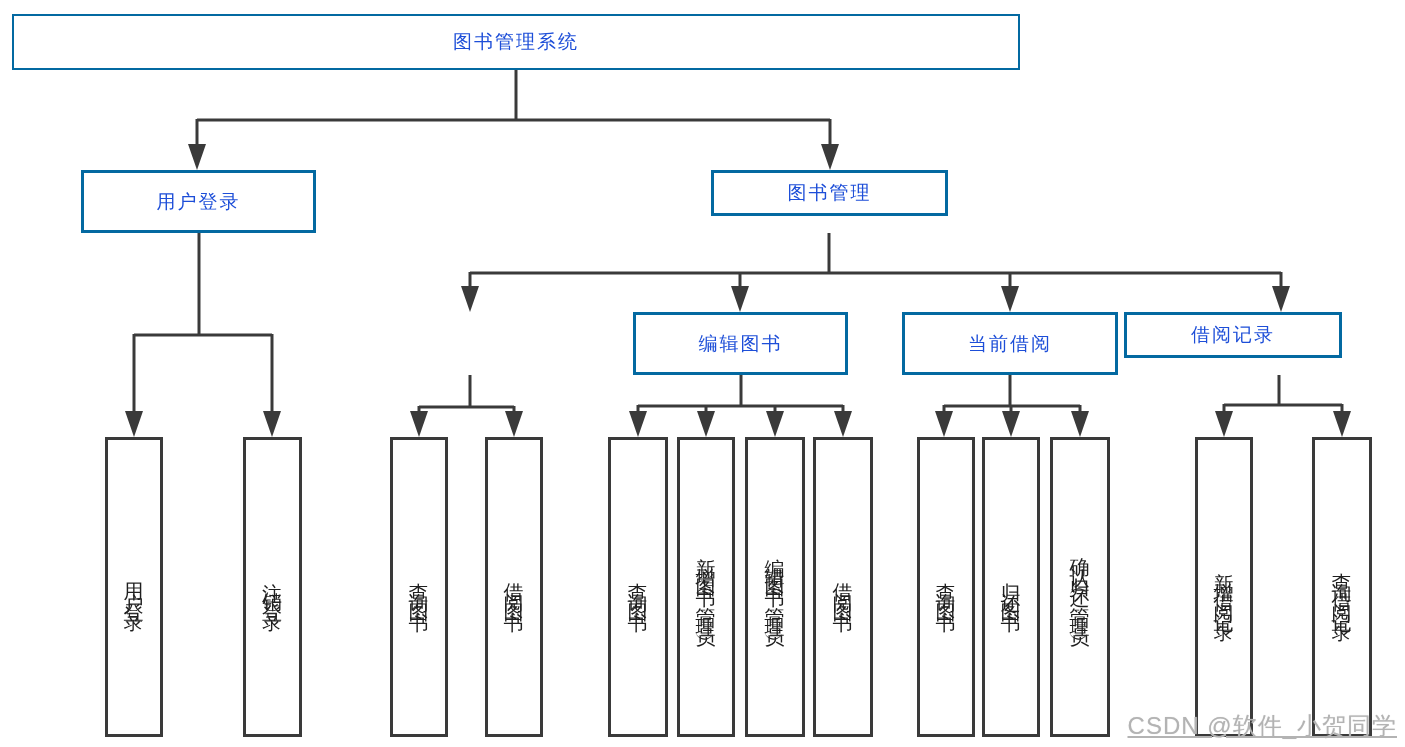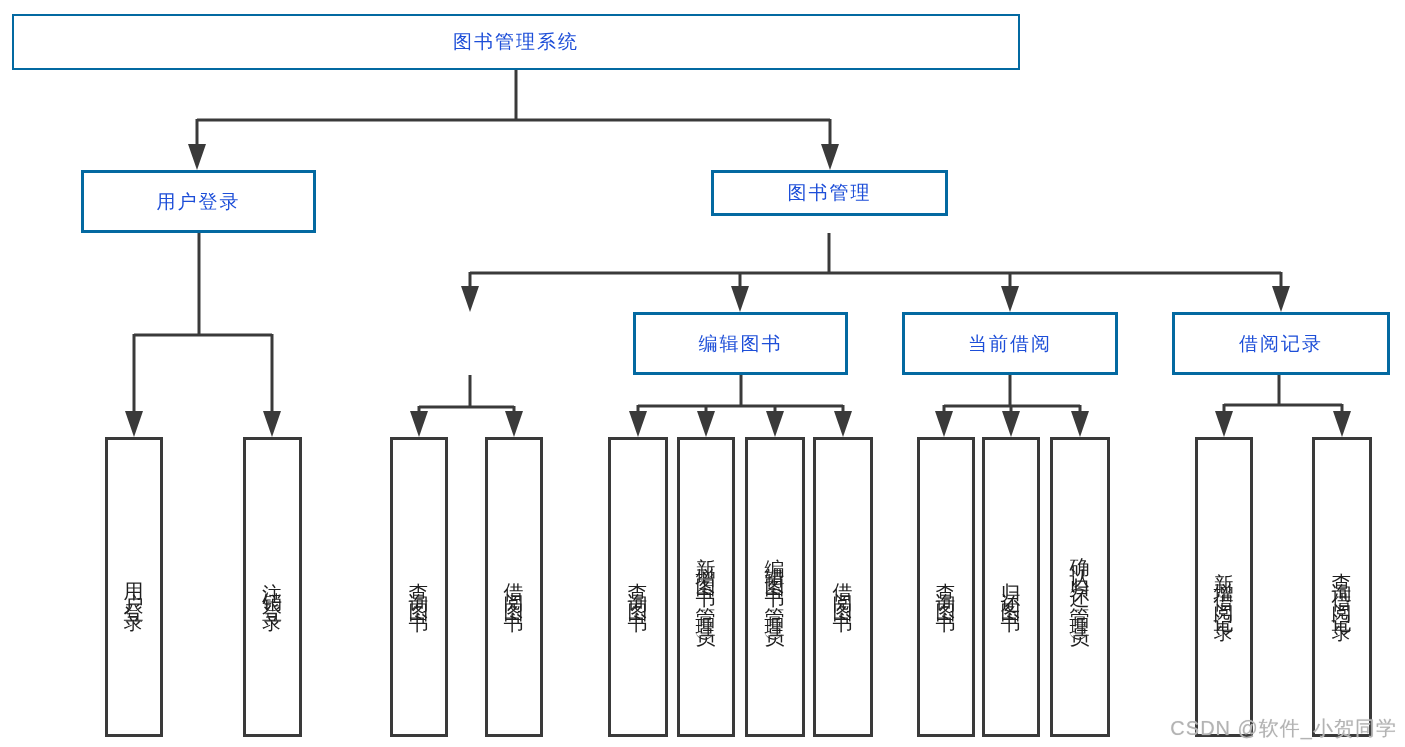--- a/index.html
+++ b/index.html
@@ -54,25 +54,26 @@
     text-orientation: upright;
     font-size: 20px;
     letter-spacing: 10px;
     line-height: 1;
     color: #1f1f1f;
   }
   #watermark {
     position: absolute;
     right: 8px;
     bottom: 5px;
-    font-size: 20px;
+    font-size: 24px;
     letter-spacing: 1px;
     color: #b3b3b3;
     text-shadow: 0 0 1px #d8d8d8;
     white-space: nowrap;
+    text-decoration: underline;
   }
 </style>
 </head>
 <body>
 
 <div id="stage">
 
   <svg id="connectors" viewBox="0 0 1405 747" xmlns="http://www.w3.org/2000/svg">
     <g stroke="#3a3a3a" stroke-width="3" fill="none">
 
@@ -140,21 +141,21 @@
     </g>
   </svg>
 
   <div class="hnode root" style="left:12px; top:14px; width:1008px; height:56px;">图书管理系统</div>
 
   <div class="hnode" style="left:81px; top:170px; width:235px; height:63px;">用户登录</div>
   <div class="hnode" style="left:711px; top:170px; width:237px; height:46px;">图书管理</div>
 
   <div class="hnode" style="left:633px; top:312px; width:215px; height:63px;">编辑图书</div>
   <div class="hnode" style="left:902px; top:312px; width:216px; height:63px;">当前借阅</div>
-  <div class="hnode" style="left:1172px; top:312px; width:218px; height:63px;font-family:Liberation Mono, monospace;">借阅记录</div>
+  <div class="hnode" style="left:1124px; top:312px; width:218px; height:46px;font-family:Liberation Mono, monospace;">借阅记录</div>
 
   <div class="vnode" style="left:105px; width:58px;">
     <span>用户登录</span>
   </div>
   <div class="vnode" style="left:243px; width:59px;">
     <span>注销登录</span>
   </div>
 
   <div class="vnode" style="left:390px; width:58px;">
     <span>查询图书</span>

